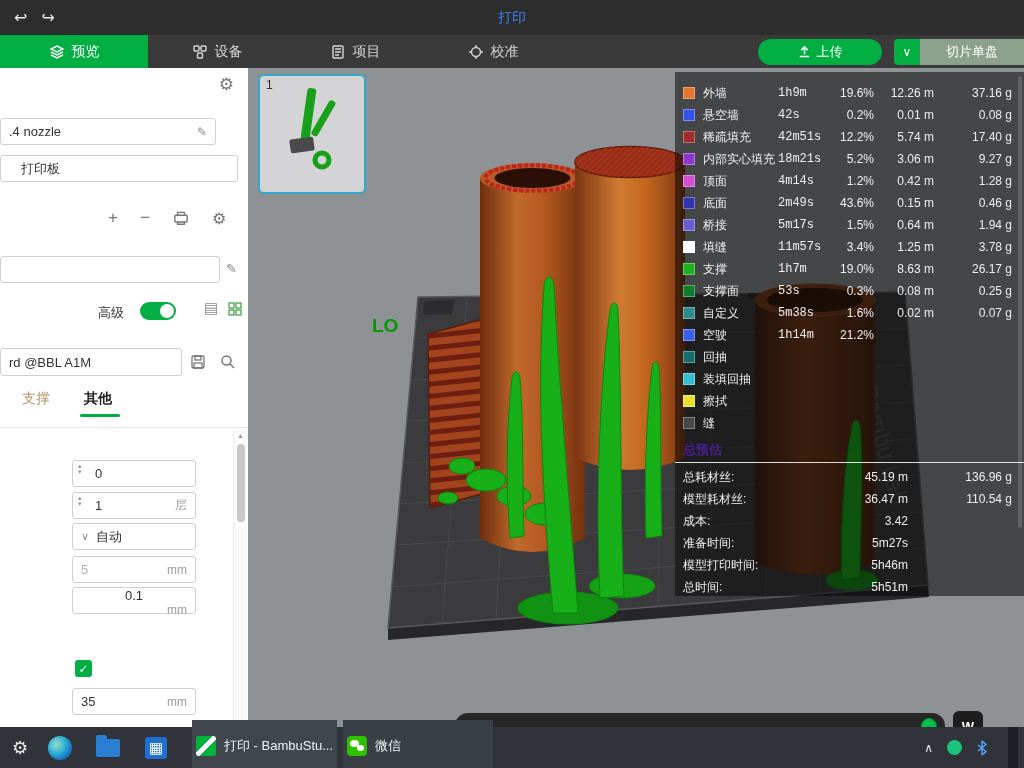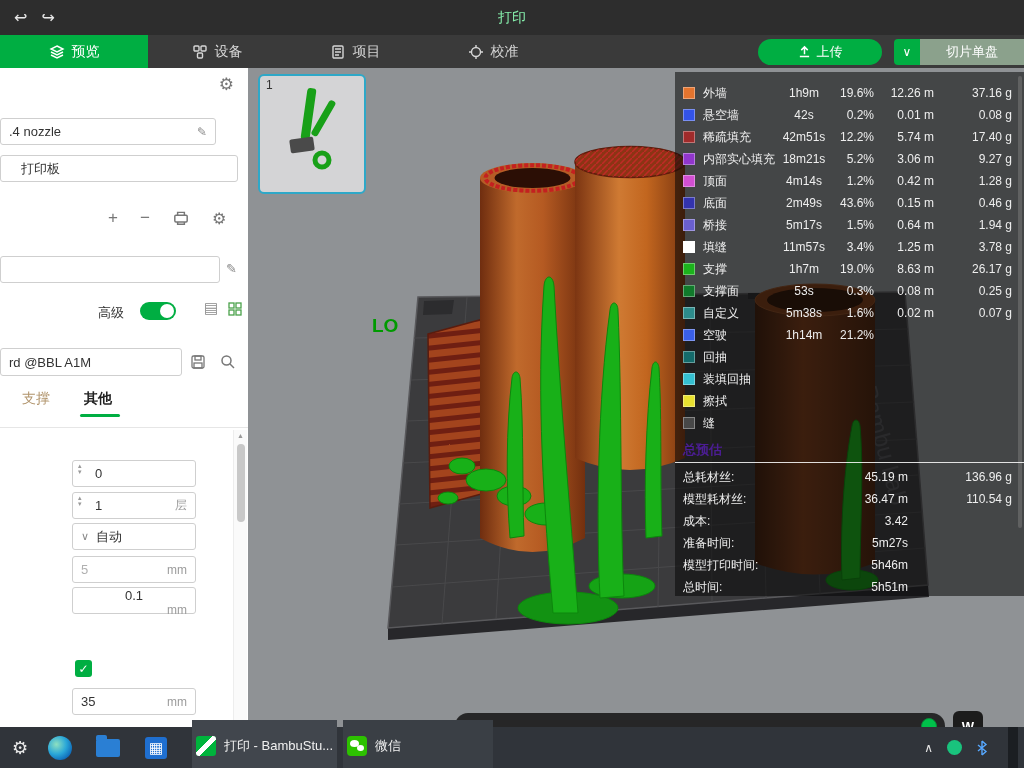--- a/index.html
+++ b/index.html
@@ -1,21 +1,21 @@
 <!DOCTYPE html>
 <html><head>
 <meta charset="utf-8">
 <style>
   html,body{margin:0;padding:0;background:#555;}
   .screen{position:relative;width:1024px;height:768px;overflow:hidden;background:#8f9295;
     font-family:"Liberation Sans","DejaVu Sans",sans-serif;-webkit-font-smoothing:antialiased;}
   
   .titlebar{position:absolute;top:0;left:0;right:0;height:35px;background:#2d2d2d;display:flex;align-items:center;}
   .titlebar .navarrow{color:#e8e8e8;font-size:16px;margin-left:14px;cursor:pointer;}
-  .titlebar .apptitle{position:absolute;left:0;right:0;text-align:center;color:#86efac;font-size:14px;pointer-events:none;}
+  .titlebar .apptitle{position:absolute;left:0;right:0;text-align:center;color:#3b82f6;font-size:14px;pointer-events:none;}
   
   .tabbar{position:absolute;top:35px;left:0;right:0;height:33px;background:#3a3a3a;display:flex;align-items:center;}
   .tab{height:33px;display:flex;align-items:center;justify-content:center;gap:7px;color:#d6d6d6;font-size:14px;cursor:pointer;}
   .tab svg{stroke:currentColor;fill:none;stroke-width:1.4;}
   .tab.active{width:148px;background:#00AE42;color:#fff;}
   .tab.plain{width:138px;}
   .tabbar-right{margin-left:auto;display:flex;align-items:center;gap:12px;padding-right:0px;}
   .upload-btn{width:124px;height:26px;border-radius:13px;background:#00AE42;color:#fff;font-size:13px;
     display:flex;align-items:center;justify-content:center;gap:6px;cursor:pointer;}
   .slice-split{display:flex;height:26px;margin-right:0;}
@@ -45,21 +45,21 @@
   .thumb{position:absolute;left:10px;top:6px;width:108px;height:120px;background:#d4d4d6;border:2px solid #2ea8c8;
     border-radius:6px;box-sizing:border-box;cursor:pointer;}
   .thumb .num{position:absolute;left:6px;top:2px;font-size:12px;color:#333;}
   .layer-track{position:absolute;left:770px;top:8px;width:4px;height:452px;background:rgba(255,255,255,.55);border-radius:2px;}
   
   .stats{position:absolute;left:427px;top:4px;width:349px;height:524px;background:rgba(8,8,8,0.55);
     padding-top:10px;box-sizing:border-box;color:#eee;}
   .srow{display:flex;align-items:center;height:22px;padding:0 12px 0 8px;font-size:12px;white-space:nowrap;}
   .sw{width:10px;height:10px;margin-right:8px;border:1px solid rgba(255,255,255,.35);flex:none;}
   .sn{flex:1;overflow:hidden;}
-  .st{width:52px;text-align:center;}
+  .st{width:52px;text-align:left;font-family:Liberation Mono, monospace;}
   .sp{width:44px;text-align:right;}
   .sl{width:60px;text-align:right;}
   .sg{width:78px;text-align:right;}
   .totals-title{margin:7px 0 2px 8px;font-weight:bold;font-size:13px;color:#4c1d95;}
   .sep{height:1px;background:rgba(255,255,255,.85);margin:3px 0;}
   .trow{display:flex;align-items:center;height:22px;padding:0 12px 0 8px;font-size:12px;white-space:nowrap;}
   .tl{width:150px;}
   .tv1{width:75px;text-align:right;}
   .tv2{flex:1;text-align:right;}
   

